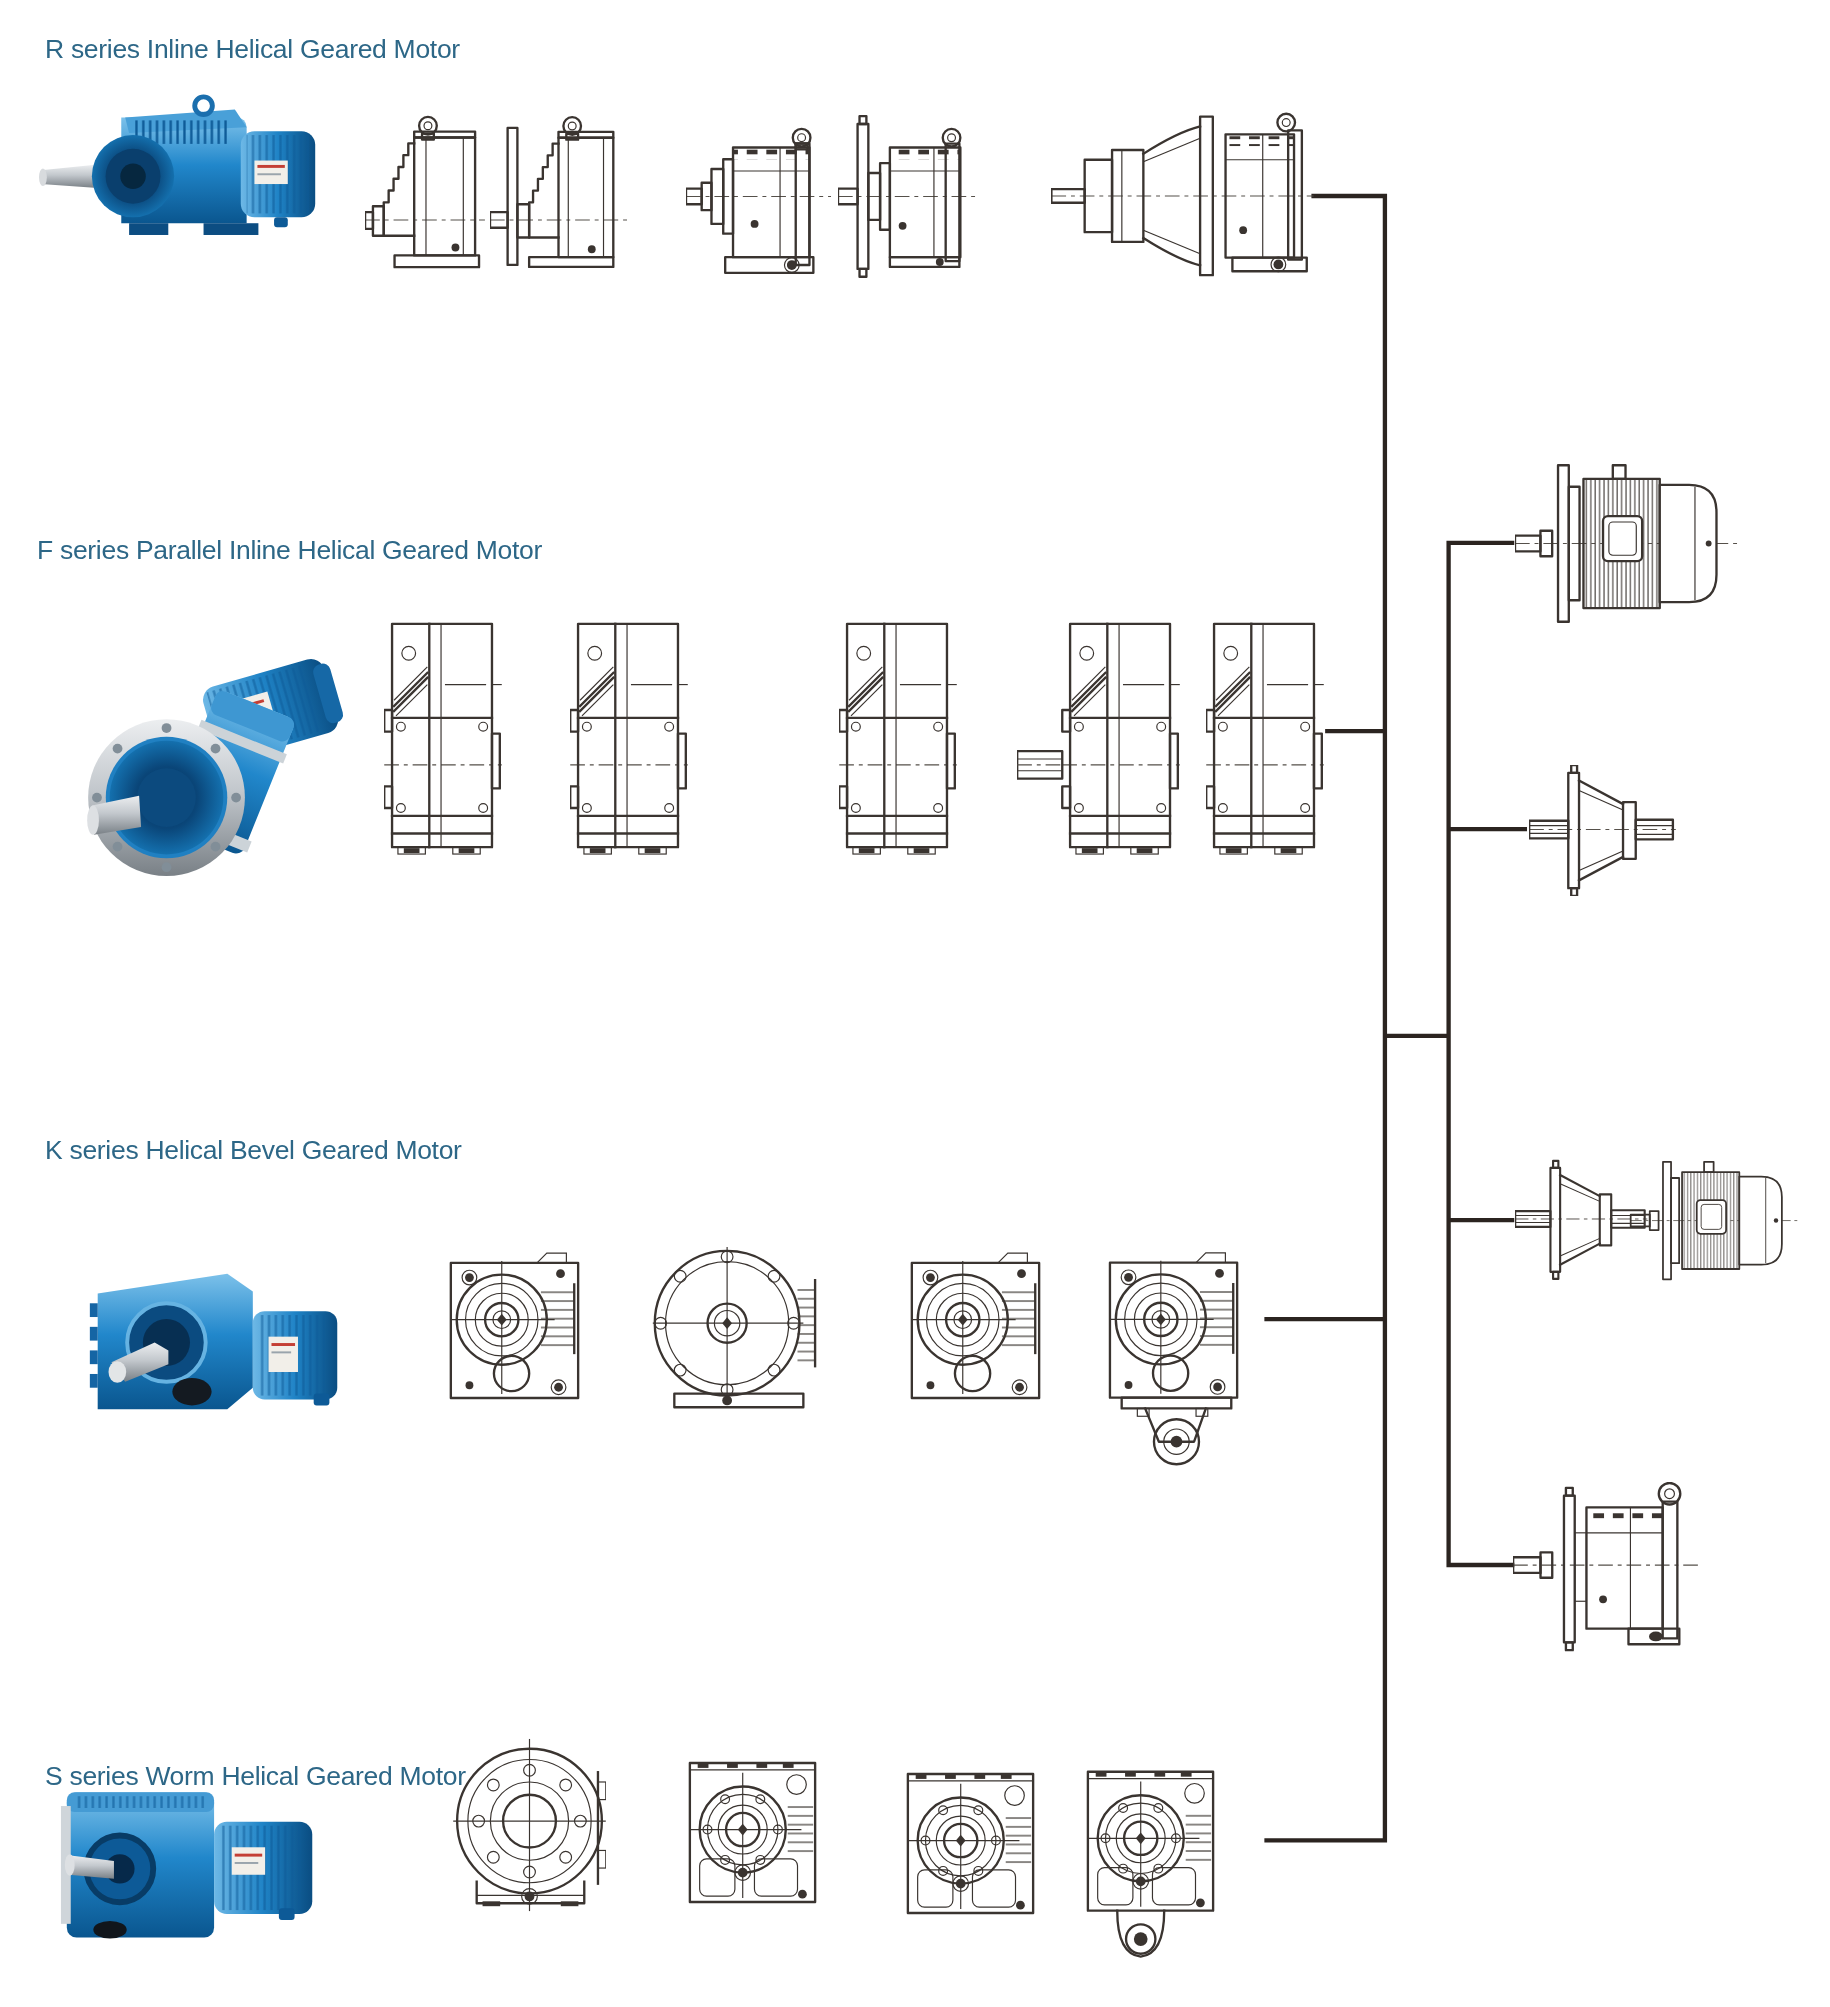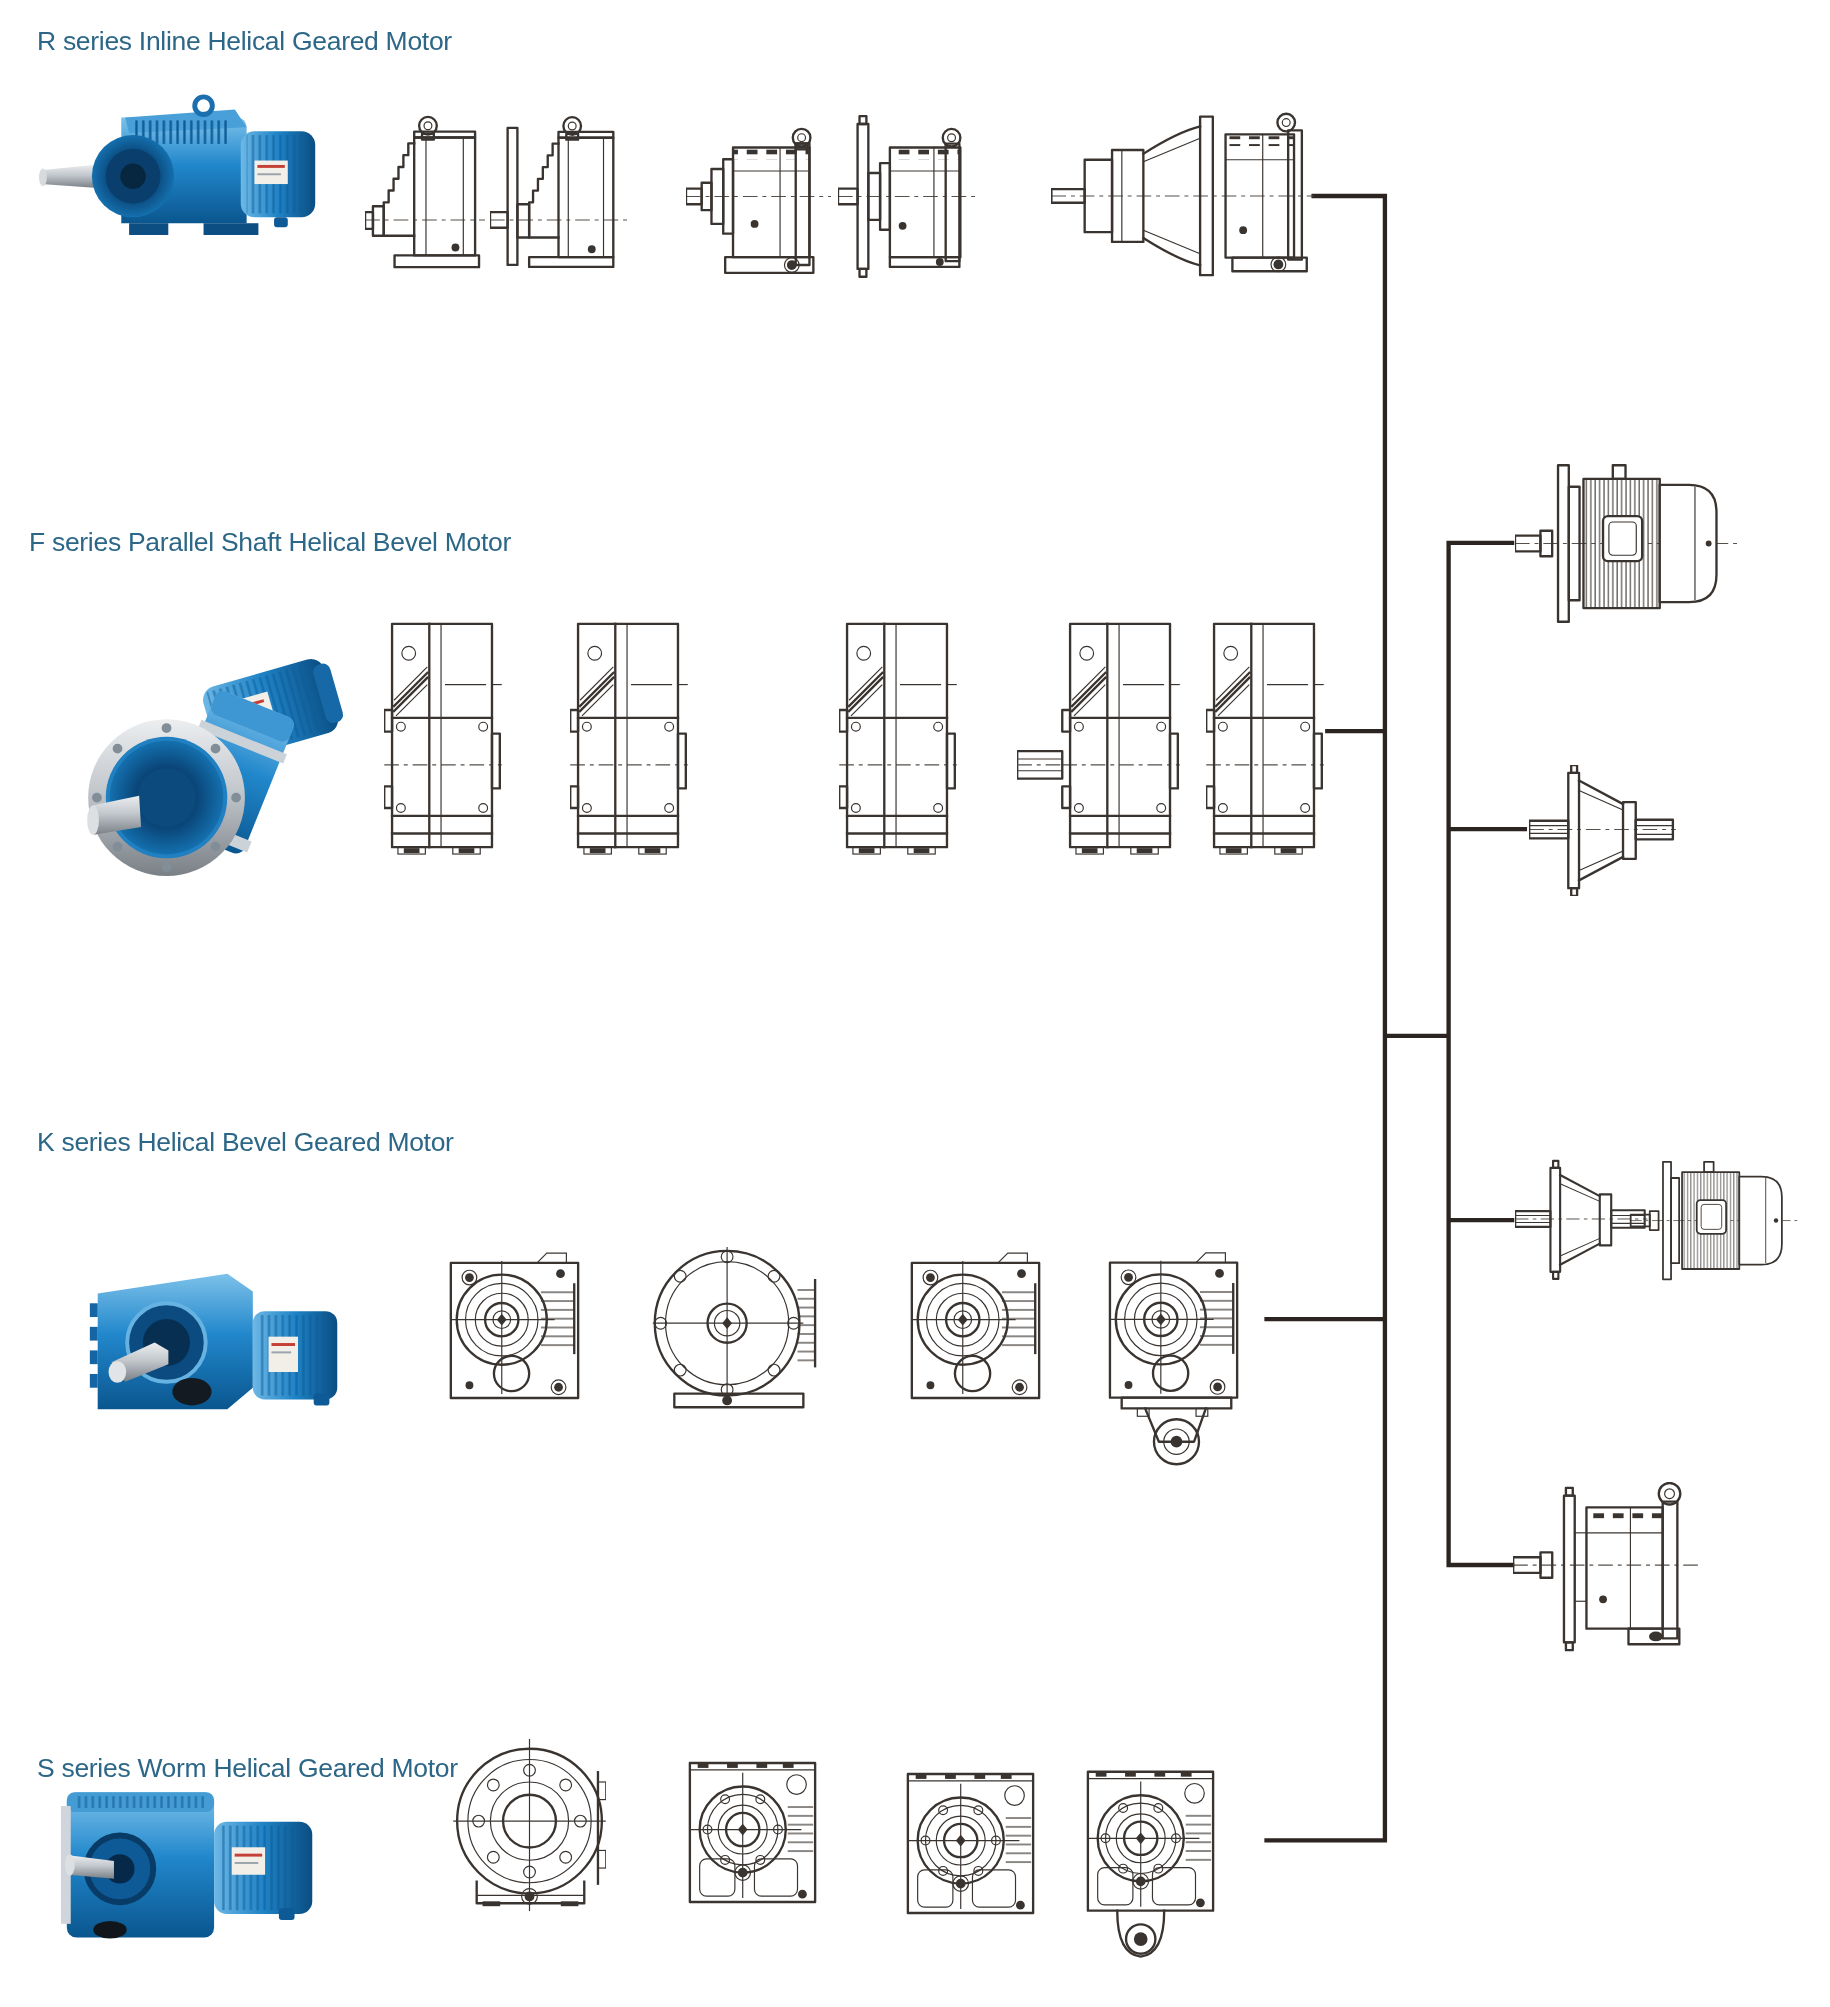--- a/index.html
+++ b/index.html
@@ -1,18 +1,18 @@
 <!DOCTYPE html>
 <html><head>
 <meta charset="utf-8">
 <style>
   html,body{margin:0;padding:0;background:#fff;}
   .canvas{position:relative;width:1831px;height:2007px;background:#fff;
           font-family:"Liberation Sans",sans-serif;overflow:hidden;}
-  .title{position:absolute;margin:0;font-size:26.5px;font-weight:400;color:#2d6787;
+  .title{position:absolute;margin:8px;font-size:26.5px;font-weight:400;color:#2d6787;
          letter-spacing:-0.3px;white-space:nowrap;}
   .abs{position:absolute;}
   
   .ln{fill:none;stroke:#3a3430;stroke-width:2.4;stroke-linejoin:round;stroke-linecap:square;}
   .lt{fill:none;stroke:#3a3430;stroke-width:1.2;}
   .cl{fill:none;stroke:#55504a;stroke-width:1.1;stroke-dasharray:15 5 4 5;}
   .dot{fill:#3a3430;stroke:none;}
   .wf{fill:#ffffff;stroke:none;}
   .connectors path{stroke:#2b2420;stroke-width:4.4;fill:none;}
 </style>
@@ -177,21 +177,21 @@
     <path d="M1338,200 H1413 V1878 H1290"></path>
     <path d="M1352,746 H1413"></path>
     <path d="M1290,1346 H1413"></path>
     <path d="M1413,1057 H1478"></path>
     <path d="M1545,554 H1478 V1597 H1545"></path>
     <path d="M1478,846 H1558"></path>
     <path d="M1478,1245 H1545"></path>
   </svg>
 
   <h2 class="title" style="left:37px;top:25.5px">R series Inline Helical Geared Motor</h2>
-  <h2 class="title" style="left:29px;top:527px">F series Parallel Shaft Helical Bevel Motor</h2>
+  <h2 class="title" style="left:29px;top:527px">F series Parallel Inline Helical Geared Motor</h2>
   <h2 class="title" style="left:37px;top:1127px">K series Helical Bevel Geared Motor</h2>
   <h2 class="title" style="left:37px;top:1753px">S series Worm Helical Geared Motor</h2>
 
   <svg class="abs" style="left:39px;top:88px" width="286" height="149" viewBox="0 0 292 152">
     <polygon points="2,84 60,78 60,102 2,98" fill="url(#gSt)"></polygon>
     <ellipse cx="4" cy="91" rx="4" ry="9" fill="#d8dbde"></ellipse>
     <path d="M84,30 h118 a10,10 0 0 1 10,10 v98 h-128 z" fill="url(#gB)"></path>
     <polygon points="88,30 200,22 212,40 92,46" fill="#49a0d8"></polygon>
     <rect x="96" y="33" width="96" height="24" fill="url(#pfb)"></rect>
     <circle cx="96" cy="90" r="42" fill="url(#gHub)"></circle>

